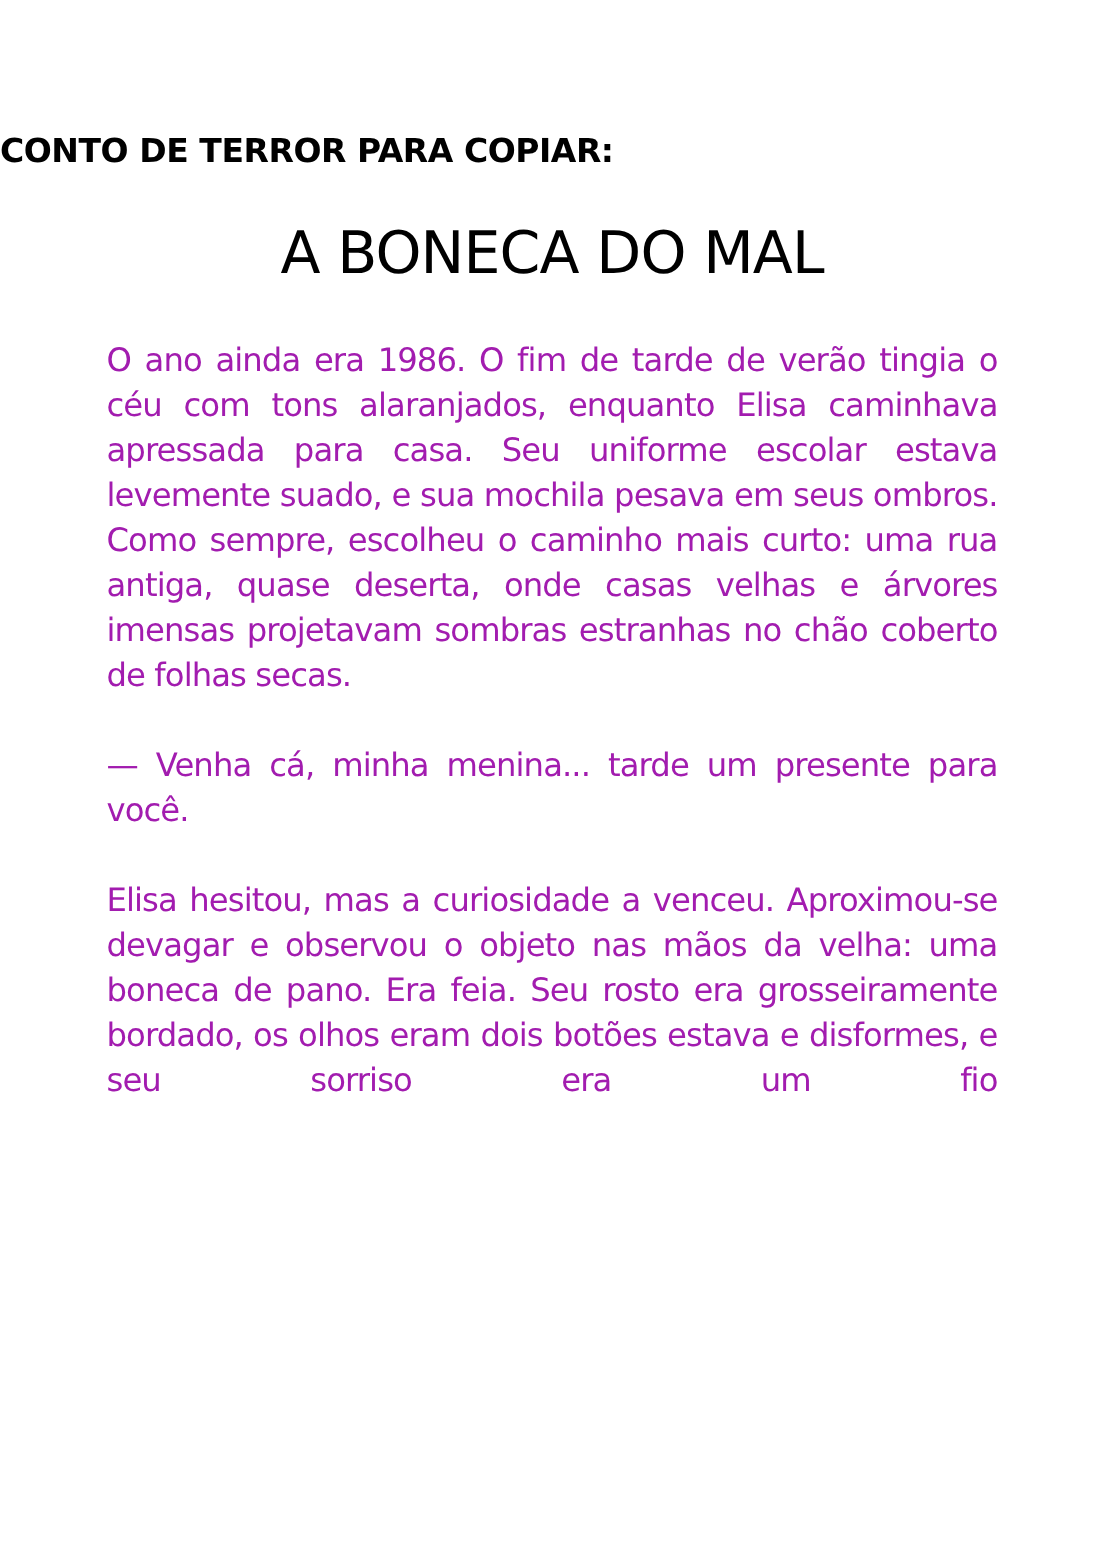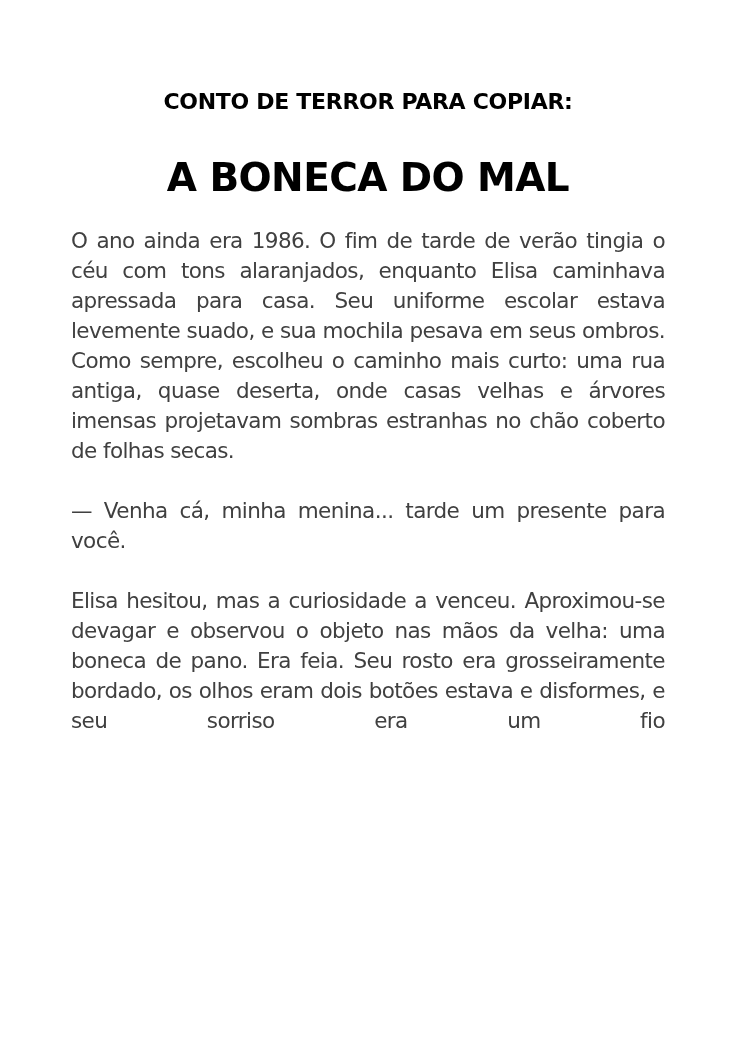--- a/index.html
+++ b/index.html
@@ -21,51 +21,51 @@
       top: 0;
       width: 736px;
       height: 1040px;
       background: #ffffff;
     }
     .subtitle {
       position: absolute;
       left: 0;
       top: 88px;
       width: 736px;
-      text-align: center;
+      text-align: left;
       font-family: "DejaVu Sans", "Liberation Sans", sans-serif;
       font-weight: bold;
       font-size: 22px;
       letter-spacing: -0.3px;
       line-height: 28px;
       color: #000;
     }
     .title {
       position: absolute;
       left: 0;
-      top: 150px;
+      top: 142px;
       width: 736px;
       text-align: center;
       font-family: "DejaVu Sans", "Liberation Sans", sans-serif;
-      font-weight: bold;
+      font-weight: normal;
       font-size: 39px;
       letter-spacing: -0.6px;
       line-height: 56px;
       color: #000;
     }
     .body {
       position: absolute;
       left: 71px;
       top: 226px;
       width: 594px;
       font-family: "DejaVu Sans", "Liberation Sans", sans-serif;
       font-size: 21.5px;
       line-height: 30px;
       letter-spacing: -0.6px;
-      color: #404040;
+      color: #a21caf;
     }
     .para {
       margin: 0 0 30px 0;
       text-align: justify;
       text-align-last: left;
       hyphens: none;
     }
   </style>
 </head>
 <body>

